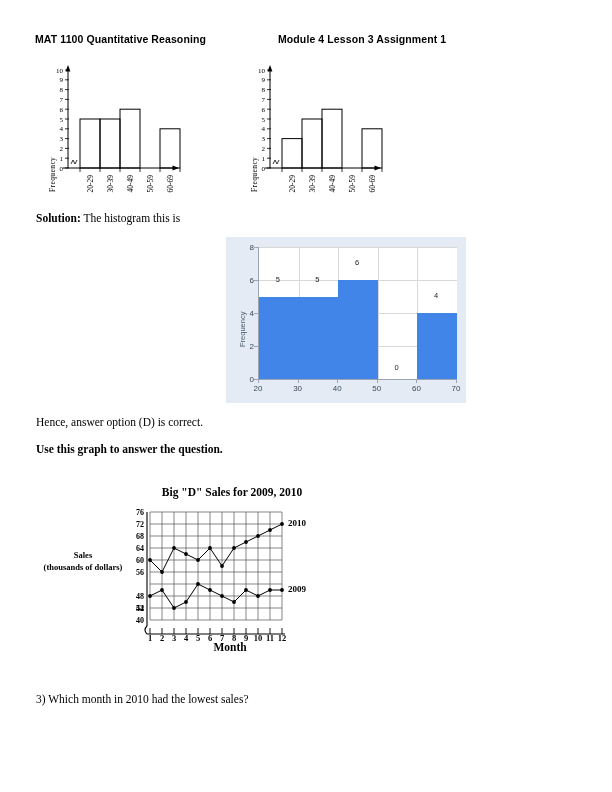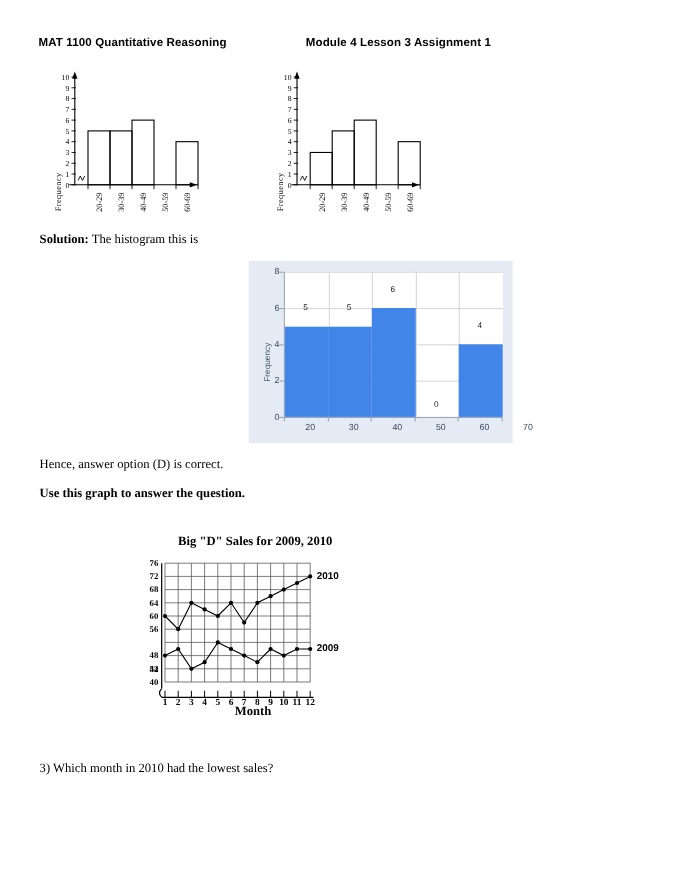--- a/index.html
+++ b/index.html
@@ -54,21 +54,20 @@
     text-align:center; transform:translateX(-50%);
   }
   .barchart .ytick {
     position:absolute; font-size:8px; color:#3b4a5a; font-family:"Liberation Sans", sans-serif;
     text-align:right; width:20px; transform:translateY(-50%);
   }
   .barchart .ytickmark { position:absolute; width:4px; height:1px; background:#9aa4b4; }
   .barchart .xtick {
     position:absolute; font-size:8px; color:#3b4a5a; font-family:"Liberation Sans", sans-serif;
     transform:translateX(-50%);
-    margin-left:24px;
   }
   .barchart .xtickmark { position:absolute; width:1px; height:3px; background:#9aa4b4; }
   .barchart .axtitle {
     position:absolute; font-size:7.5px; color:#4a5a6a; font-family:"Liberation Sans", sans-serif;
     transform:rotate(-90deg); transform-origin:left top; white-space:nowrap;
   }
 
   
   .linechart { position:absolute; left:120px; top:486px; width:215px; height:180px; }
   .linechart .lctitle {
@@ -77,21 +76,21 @@
   }
   .linechart .ylab {
     position:absolute; font-family:"Liberation Serif", serif; font-weight:bold;
     font-size:8px; text-align:right; width:24px; transform:translateY(-50%);
   }
   .linechart .xlab {
     position:absolute; font-family:"Liberation Serif", serif; font-weight:bold;
     font-size:8.5px; text-align:center; transform:translateX(-50%);
   }
   .linechart .serieslbl {
-    position:absolute; font-family:Liberation Sans, sans-serif; font-weight:bold; font-size:9px;
+    position:absolute; font-family:Liberation Serif, serif; font-weight:bold; font-size:9px;
   }
   .linechart .monthlbl {
     position:absolute; left:40px; top:155px; width:140px; text-align:center;
     font-family:"Liberation Serif", serif; font-weight:bold; font-size:11.5px;
   }
   .salesLabel {
     position:absolute; left:28px; top:549px; width:110px; text-align:center;
     font-family:"Liberation Serif", serif; font-weight:bold; font-size:8.5px; line-height:1.45;
   }
 </style>
@@ -284,20 +283,24 @@
     <div class="xtick" style="left:71.6px;  top:147px;">30</div>
     <div class="xtick" style="left:111.2px; top:147px;">40</div>
     <div class="xtick" style="left:150.8px; top:147px;">50</div>
     <div class="xtick" style="left:190.4px; top:147px;">60</div>
     <div class="xtick" style="left:230px;   top:147px;">70</div>
   </div>
 
   <div class="ptext" style="left:36px; top:415px;">Hence, answer option (D) is correct.</div>
   <div class="ptext bold" style="left:36px; top:442px;">Use this graph to answer the question.</div>
 
+  <div class="salesLabel">
+    <div>Sales</div>
+    <div>(thousands of dollars)</div>
+  </div>
 
   <div class="linechart">
     <div class="lctitle">Big "D" Sales for 2009, 2010</div>
 
     
     <div class="ylab" style="left:0px;  top:26px;">76</div>
     <div class="ylab" style="left:0px;  top:38px;">72</div>
     <div class="ylab" style="left:0px;  top:50px;">68</div>
     <div class="ylab" style="left:0px;  top:62px;">64</div>
     <div class="ylab" style="left:0px;  top:74px;">60</div>

